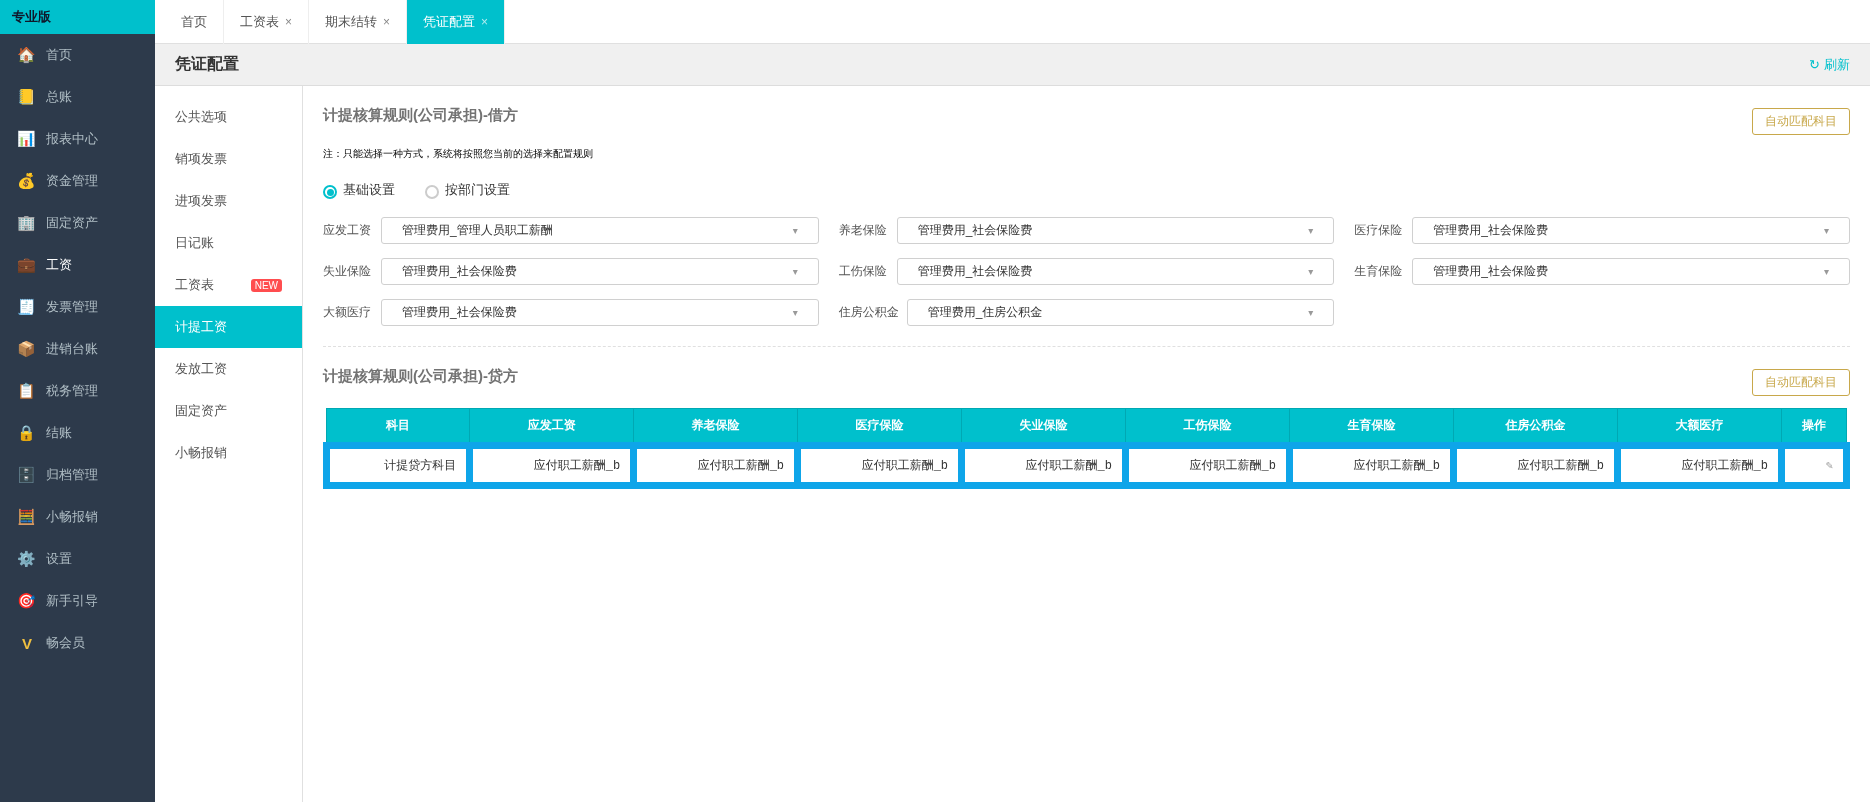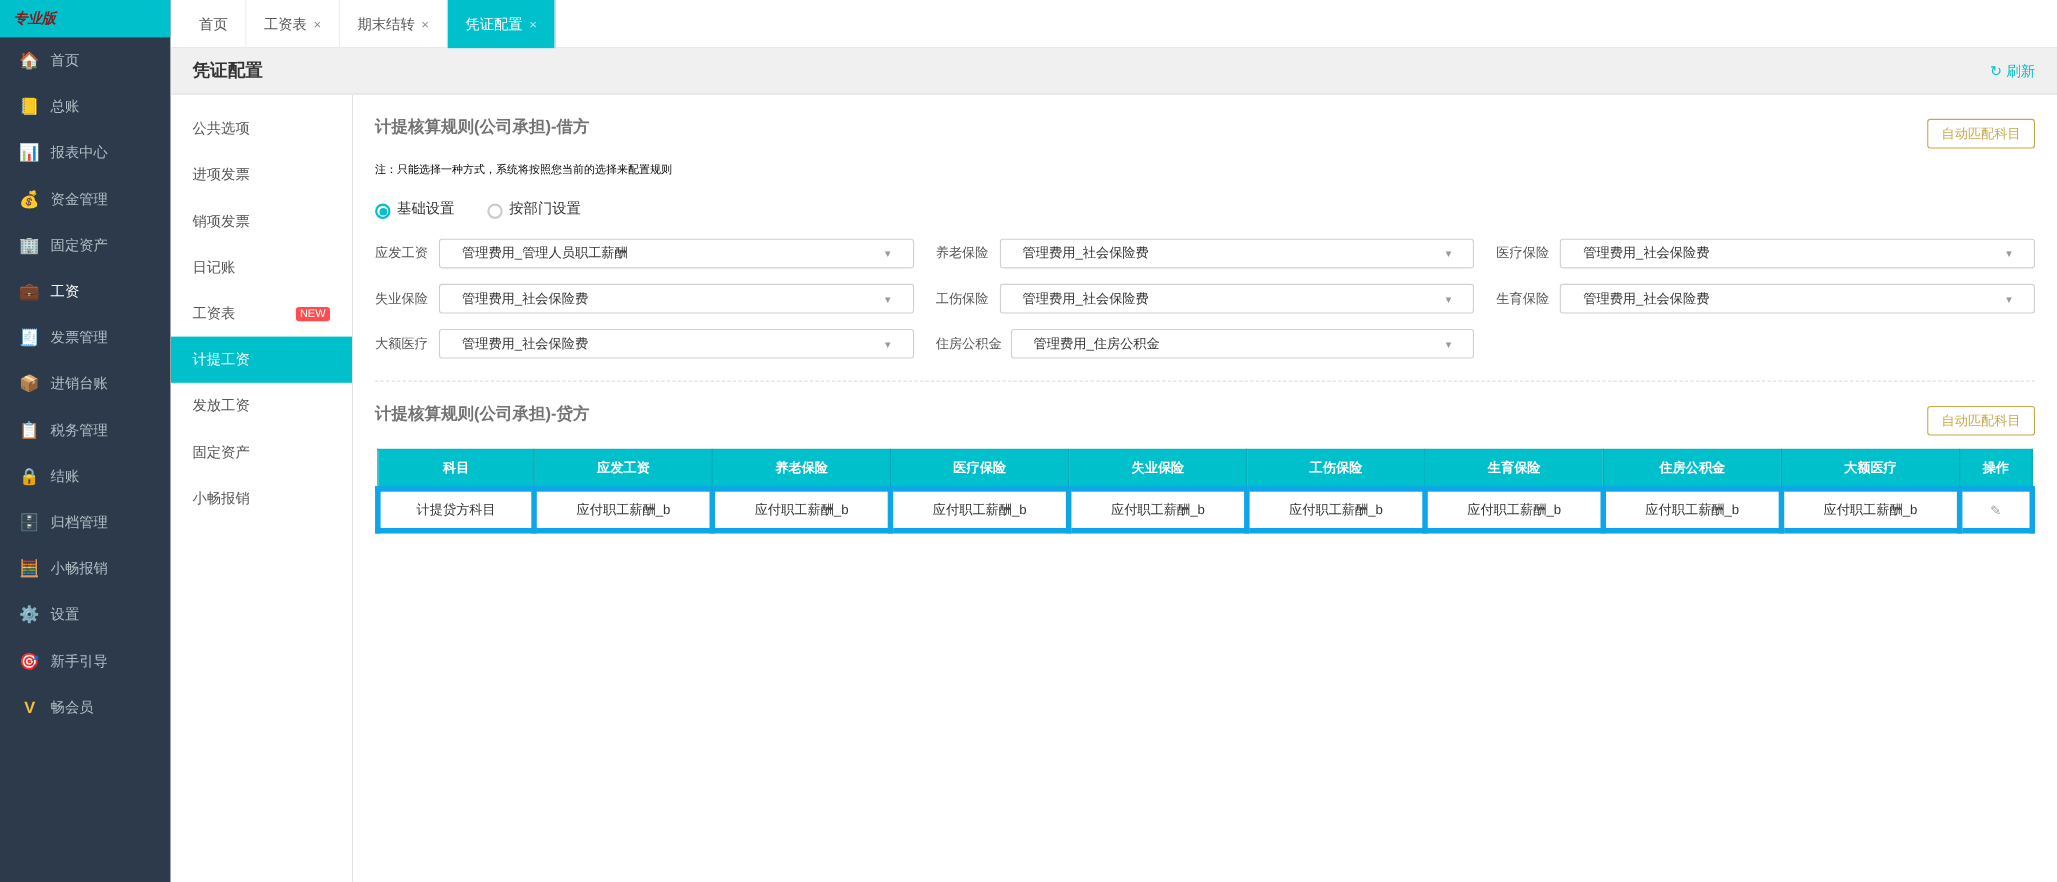--- a/index.html
+++ b/index.html
@@ -1,20 +1,20 @@
 <!DOCTYPE html>
 <html><head>
   <meta charset="utf-8">
   <style>
     * { box-sizing: border-box; margin: 0; padding: 0; }
     body { font-family: 'Microsoft YaHei', sans-serif; font-size: 13px; background: #f5f5f5; display: flex; height: 802px; overflow: hidden; }
 
     
     .sidebar { width: 155px; background: #2d3a4b; height: 100%; display: flex; flex-direction: column; flex-shrink: 0; }
-    .sidebar-header { background: #00c0cc; padding: 8px 12px; font-size: 13px; color: #7f1d1d; font-weight: bold; font-style: italic; }
+    .sidebar-header { background: #00c0cc; padding: 8px 12px; font-size: 13px; color: #0f172a; font-weight: bold; }
     .sidebar-item { display: flex; align-items: center; gap: 10px; padding: 12px 18px; color: #b0bec5; cursor: pointer; font-size: 13px; }
     .sidebar-item.active { color: #fff; }
     .sidebar-icon { width: 18px; height: 18px; display: inline-flex; align-items: center; justify-content: center; font-size: 15px; }
 
     
     .main { flex: 1; display: flex; flex-direction: column; overflow: hidden; }
 
     
     .top-tabs { background: #fff; border-bottom: 1px solid #e0e0e0; display: flex; align-items: center; padding: 0 10px; height: 44px; }
     .top-tab { padding: 0 16px; height: 44px; display: flex; align-items: center; gap: 6px; cursor: pointer; font-size: 13px; color: #555; border-right: 1px solid #eee; }
@@ -23,21 +23,21 @@
 
     
     .page-header { background: #f0f0f0; padding: 10px 20px; display: flex; align-items: center; justify-content: space-between; border-bottom: 1px solid #ddd; }
     .page-title { font-size: 16px; font-weight: bold; color: #333; }
     .refresh-btn { color: #00c0cc; cursor: pointer; font-size: 13px; display: flex; align-items: center; gap: 4px; }
 
     
     .content-layout { display: flex; flex: 1; overflow: hidden; }
 
     
-    .left-nav { width: 166px; background: #fff; border-right: 1px solid #e0e0e0; padding-top: 10px; overflow-y: auto; flex-shrink: 0; }
+    .left-nav { width: 148px; background: #fff; border-right: 1px solid #e0e0e0; padding-top: 10px; overflow-y: auto; flex-shrink: 0; }
     .left-nav-item { padding: 12px 20px; color: #555; cursor: pointer; font-size: 13px; display: flex; align-items: center; justify-content: space-between; }
     .left-nav-item.active { background: #00c0cc; color: #fff; }
     .left-nav-item .new-badge { background: #ff4d4f; color: #fff; font-size: 10px; padding: 1px 4px; border-radius: 3px; }
 
     
     .right-content { flex: 1; overflow-y: auto; padding: 20px; background: #fff; }
 
     
     .section-title { font-size: 15px; font-weight: bold; color: #737373; margin-bottom: 12px; }
     .section-note { color: #000000; font-size: 10px; margin-bottom: 20px; }
@@ -56,21 +56,21 @@
     .form-row { display: flex; align-items: center; gap: 8px; }
     .form-label { font-size: 12px; color: #555; white-space: nowrap; min-width: 50px; }
     .form-select { flex: 1; border: 1px solid #d0d0d0; border-radius: 3px; padding: 4px 20px; font-size: 12px; color: #333; background: #fff; display: flex; align-items: center; justify-content: space-between; cursor: pointer; }
     .form-select .arrow { color: #999; font-size: 10px; }
 
     .section-divider { border: none; border-top: 1px dashed #e0e0e0; margin: 20px 0; }
 
     
     .data-table { width: 100%; border-collapse: collapse; }
     .data-table th { background: #00c0cc; color: #fff; padding: 8px 10px; text-align: center; font-size: 12px; border: 1px solid #00a8b3; white-space: nowrap; }
-    .data-table td { padding: 8px 10px; text-align: center; font-size: 12px; color: #333; border: 5px solid #0ea5e9; background: #fff; white-space: nowrap; overflow: hidden; text-overflow: ellipsis; max-width: 120px; }
+    .data-table td { padding: 8px 10px; text-align: right; font-size: 12px; color: #333; border: 7px solid #0ea5e9; background: #fff; white-space: nowrap; overflow: hidden; text-overflow: ellipsis; max-width: 120px; font-family: Liberation Mono, monospace; }
     .edit-icon { cursor: pointer; color: #999; }
   </style>
 </head>
 <body>
 
 <div class="sidebar">
   <div class="sidebar-header">专业版</div>
   <div class="sidebar-item">
     <span class="sidebar-icon">🏠</span>
     <span>首页</span>
@@ -161,24 +161,24 @@
     </div>
   </div>
 
   <div class="content-layout">
 
     <div class="left-nav">
       <div class="left-nav-item">
         <span>公共选项</span>
       </div>
       <div class="left-nav-item">
+        <span>销项发票</span>
+      </div>
+      <div class="left-nav-item">
         <span>进项发票</span>
-      </div>
-      <div class="left-nav-item">
-        <span>销项发票</span>
       </div>
       <div class="left-nav-item">
         <span>日记账</span>
       </div>
       <div class="left-nav-item">
         <span>工资表</span>
         <span class="new-badge">NEW</span>
       </div>
       <div class="left-nav-item active">
         <span>计提工资</span>

